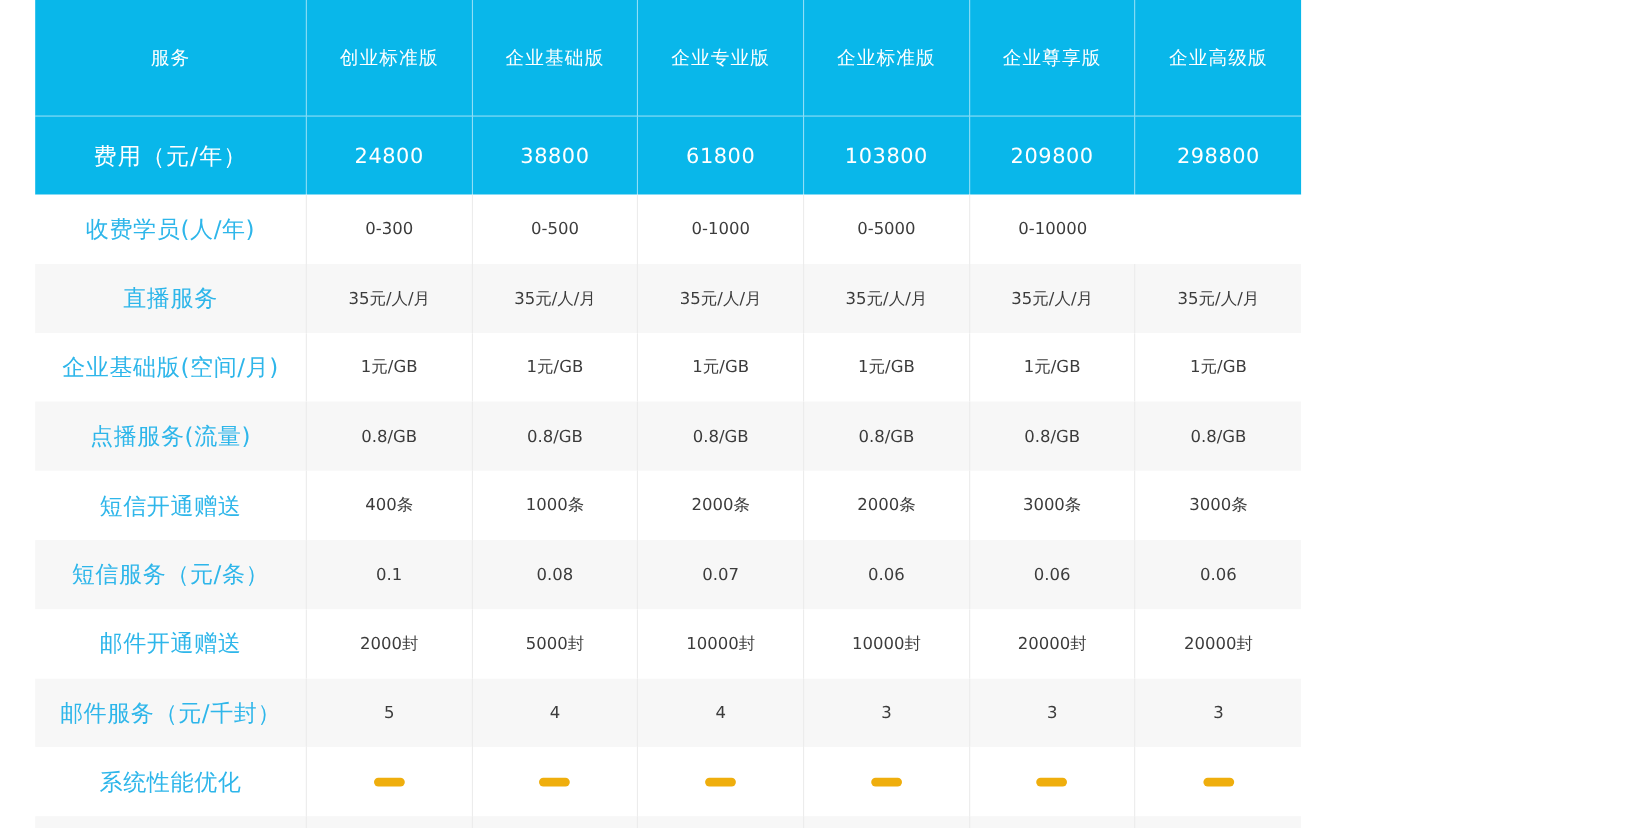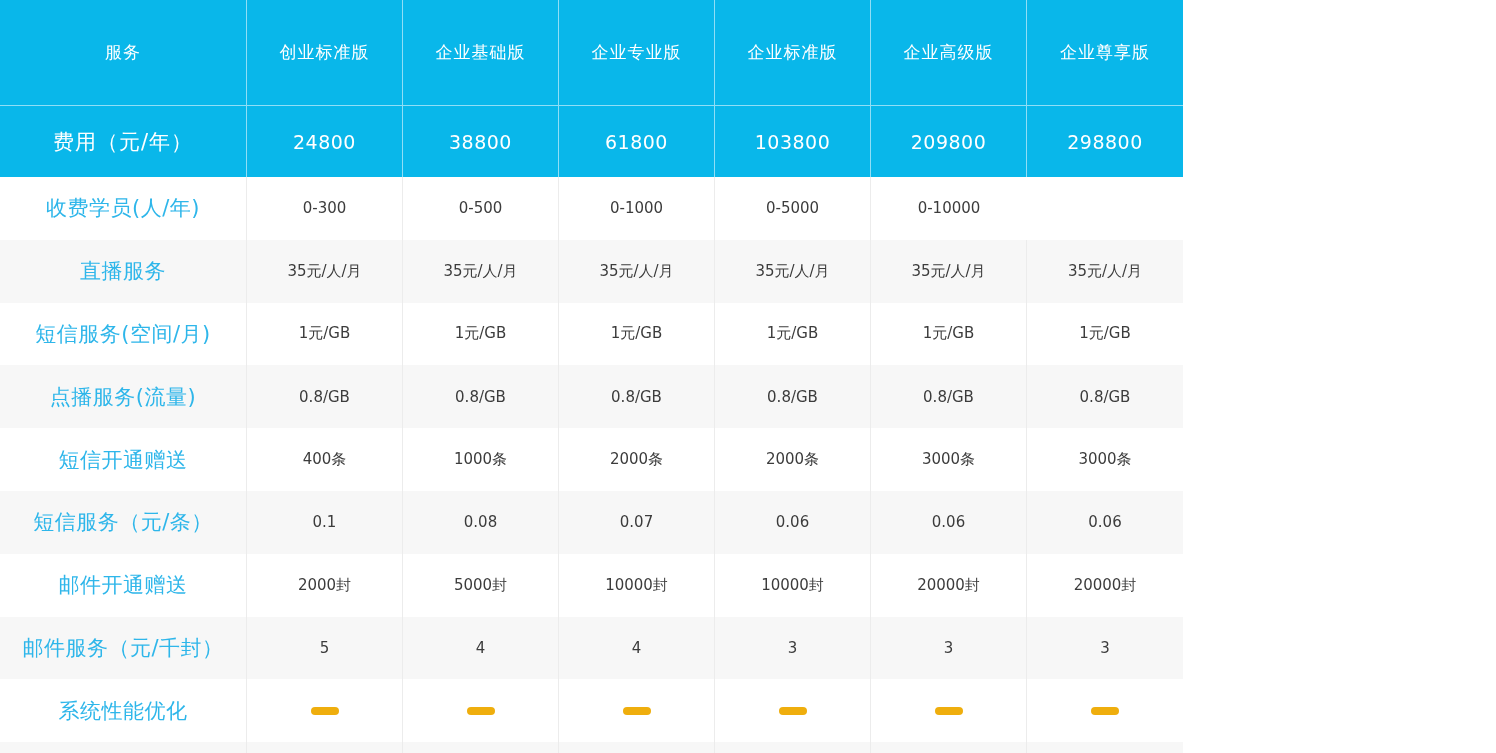--- a/index.html
+++ b/index.html
@@ -12,21 +12,21 @@
     --dash-color: #efae0d;
   }
   * { margin: 0; padding: 0; box-sizing: border-box; }
   html, body {
     width: 1496px; height: 753px; overflow: hidden;
     font-family: "DejaVu Sans", "Liberation Sans", sans-serif;
     background: #ffffff;
   }
   .pricing-table {
     width: 1183px; height: 753px;
-    display: flex; flex-direction: column; overflow: hidden;
+    display: flex; flex-direction: column; overflow: hidden; padding-left: 32px;
   }
   .row {
     display: grid;
     grid-template-columns: 247px repeat(6, 1fr);
     flex: 0 0 auto;
   }
   .cell {
     display: flex; align-items: center; justify-content: center;
     text-align: center; overflow: hidden;
   }
@@ -66,22 +66,22 @@
 <body>
 
 <div class="pricing-table">
   <div class="row row-header">
     <div class="cell">服务</div>
 
   <div class="cell ">创业标准版</div>
       <div class="cell ">企业基础版</div>
       <div class="cell ">企业专业版</div>
       <div class="cell ">企业标准版</div>
+      <div class="cell ">企业尊享版</div>
       <div class="cell ">企业高级版</div>
-      <div class="cell ">企业尊享版</div>
     </div>
   <div class="row row-price">
     <div class="cell">费用（元/年）</div>
 
   <div class="cell price-value">24800</div>
       <div class="cell price-value">38800</div>
       <div class="cell price-value">61800</div>
       <div class="cell price-value">103800</div>
       <div class="cell price-value">209800</div>
       <div class="cell price-value">298800</div>
@@ -98,21 +98,21 @@
     <div class="row row-feature alt">
       <div class="cell feature-label">直播服务</div>
       <div class="cell feature-value">35元/人/月</div>
       <div class="cell feature-value">35元/人/月</div>
       <div class="cell feature-value">35元/人/月</div>
       <div class="cell feature-value">35元/人/月</div>
       <div class="cell feature-value">35元/人/月</div>
       <div class="cell feature-value">35元/人/月</div>
     </div>
     <div class="row row-feature">
-      <div class="cell feature-label">短信服务(空间/月)</div>
+      <div class="cell feature-label">企业基础版(空间/月)</div>
       <div class="cell feature-value">1元/GB</div>
       <div class="cell feature-value">1元/GB</div>
       <div class="cell feature-value">1元/GB</div>
       <div class="cell feature-value">1元/GB</div>
       <div class="cell feature-value">1元/GB</div>
       <div class="cell feature-value">1元/GB</div>
     </div>
     <div class="row row-feature alt">
       <div class="cell feature-label">点播服务(流量)</div>
       <div class="cell feature-value">0.8/GB</div>

